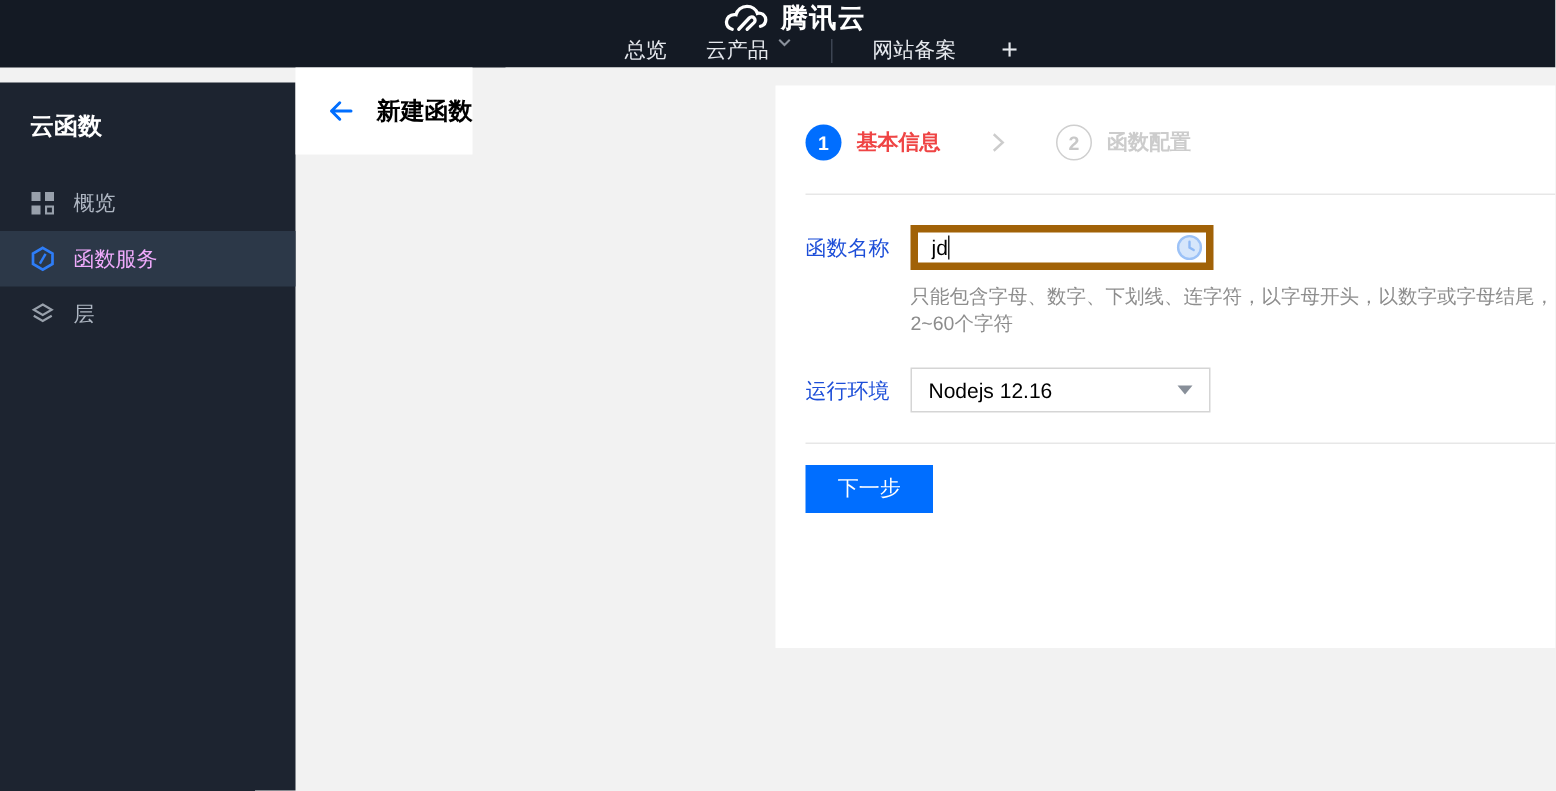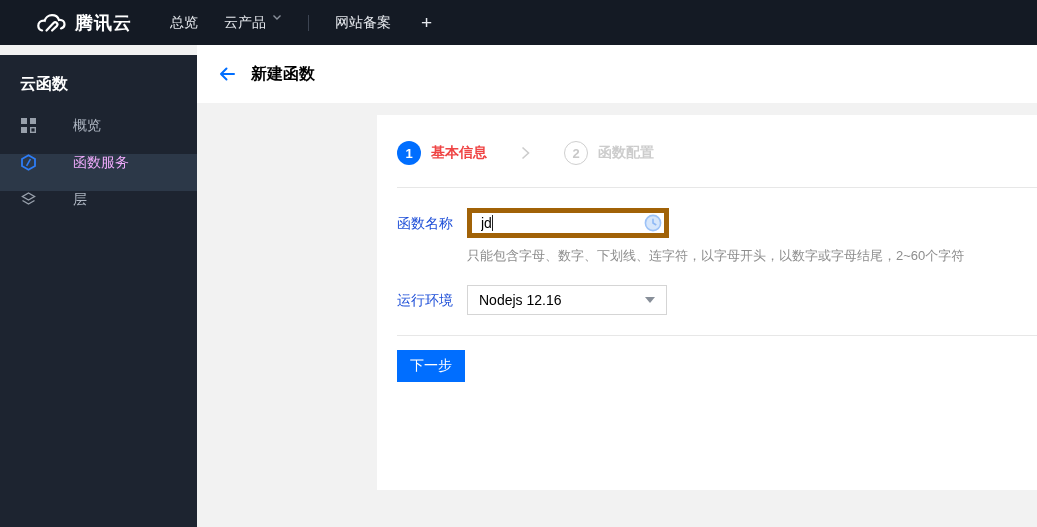--- a/index.html
+++ b/index.html
@@ -2,43 +2,43 @@
 <html><head>
 <meta charset="utf-8">
 <style>
   * { margin:0; padding:0; box-sizing:border-box; }
   html,body { width:1037px; height:527px; }
   body { font-family:"Liberation Sans","DejaVu Sans",sans-serif; background:#f2f2f2; overflow:hidden; }
   .app { position:relative; width:1037px; height:527px; }
 
   
   .topbar { position:absolute; left:0; top:0; width:1037px; height:45px;
-            background:#141a24; display:flex; align-items:center; padding-left:34px; }
+            background:#141a24; display:flex; align-items:center; padding-left:20px;flex-direction:column; }
   .logo { display:flex; align-items:center; cursor:pointer; }
   .brand { color:#ffffff; font-size:18px; font-weight:bold; margin-left:9px; letter-spacing:1px; }
   .topnav { display:flex; align-items:center; margin-left:38px; }
   .topnav-item { color:#e6e9ee; font-size:14px; cursor:pointer; display:flex; }
   .topnav-item + .topnav-item { margin-left:26px; }
   .nav-caret { margin-left:6px; display:inline-flex; }
   .topnav-sep { width:1px; height:16px; background:#3c4452; margin-left:26px; }
   .topnav-plus { color:#e6e9ee; font-size:19px; margin-left:30px; cursor:pointer; line-height:1; }
 
   
   .sidebar { position:absolute; left:0; top:55px; width:197px; height:482px;
              background:#1d2430; padding-top:19px; }
   .sidebar-title { color:#ffffff; font-size:16px; font-weight:bold; padding-left:20px; }
   .sidebar-list { margin-top:22px; }
-  .side-item { height:37px; display:flex; padding-left:20px;
-               color:#aeb6c2; font-size:14px; cursor:pointer;gap:24px; }
+  .side-item { height:37px; display:flex; align-items:center; padding-left:20px;
+               color:#aeb6c2; font-size:14px; cursor:pointer; }
   .side-item .icn { width:17px; height:17px; margin-right:12px; display:inline-flex; }
   .side-item.selected { background:#2c3848; color:#f0abfc; }
 
   
   .main { position:absolute; left:197px; top:45px; width:840px; height:482px;
-          display:flex; flex-direction:column; }
+          display:flex; flex-direction:row;gap:22px; }
   .pagehead { height:58px; background:#ffffff; display:flex; align-items:center;
               padding-left:21px; flex:0 0 auto; }
   .back-btn { width:18px; height:18px; display:inline-flex; cursor:pointer; }
   .page-title { font-size:16px; font-weight:bold; color:#000000; margin-left:15px; }
   .workarea { flex:1; background:#f2f2f2; position:relative; }
 
   
   .card { position:absolute; left:180px; right:0; top:12px; height:375px; background:#ffffff; }
   .steps { display:flex; align-items:center; margin:26px 20px 22px 20px; height:24px; }
   .step-circle { width:24px; height:24px; border-radius:50%; display:flex; align-items:center;
@@ -69,21 +69,21 @@
                border-right:5px solid transparent; border-top:6px solid #888f99; }
 
   .cards { display:flex; }
   .mcard { width:240px; height:70px; padding:13px 15px; cursor:pointer; }
   .mcard.plain { background:#ffffff; border:1px solid #dddddd; border-right:none; }
   .mcard.selected { background:#f3f3f3; border:1px solid #006eff; }
   .mcard-title { font-size:14px; font-weight:bold; color:#000; }
   .mcard-desc { font-size:13px; color:#8c8c8c; margin-top:8px; }
 
   .footer { padding:14px 0 0 20px; }
-  .next-btn { width:68px; height:32px; background:#006eff; color:#ffffff; border:none;
+  .next-btn { width:85px; height:32px; background:#006eff; color:#ffffff; border:none;
               font-size:14px; cursor:pointer; font-family:"Liberation Sans","DejaVu Sans",sans-serif; }
 </style>
 </head>
 <body>
 
 <div class="app">
 
   <div class="topbar">
     <div class="logo">
       <span style="display:inline-flex;">

